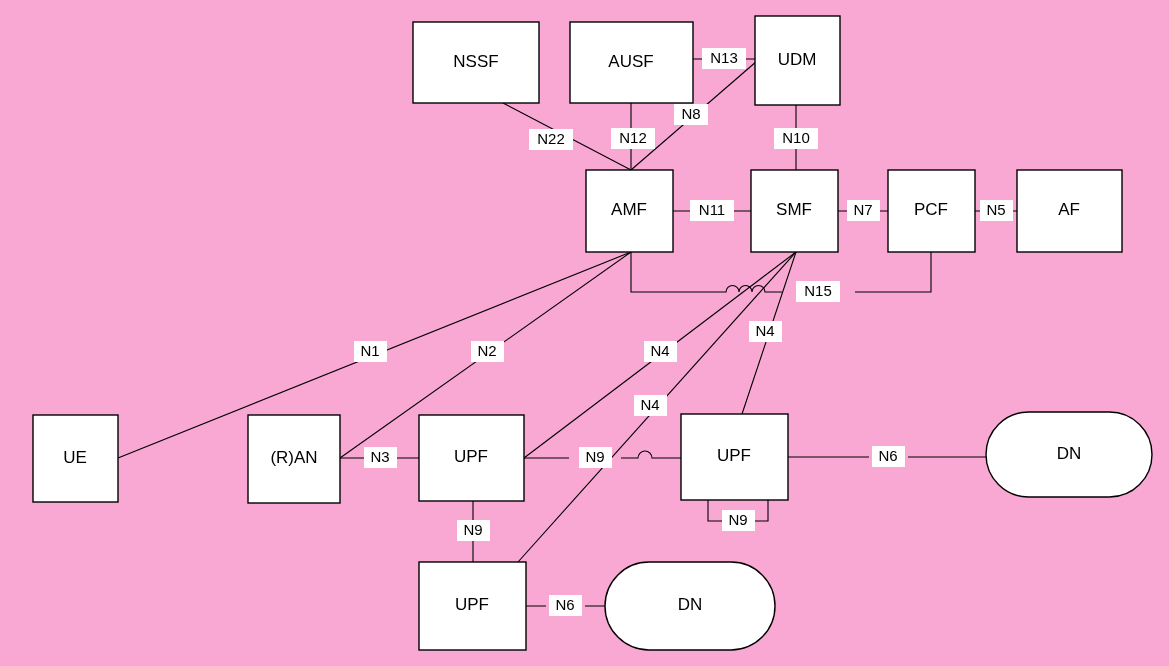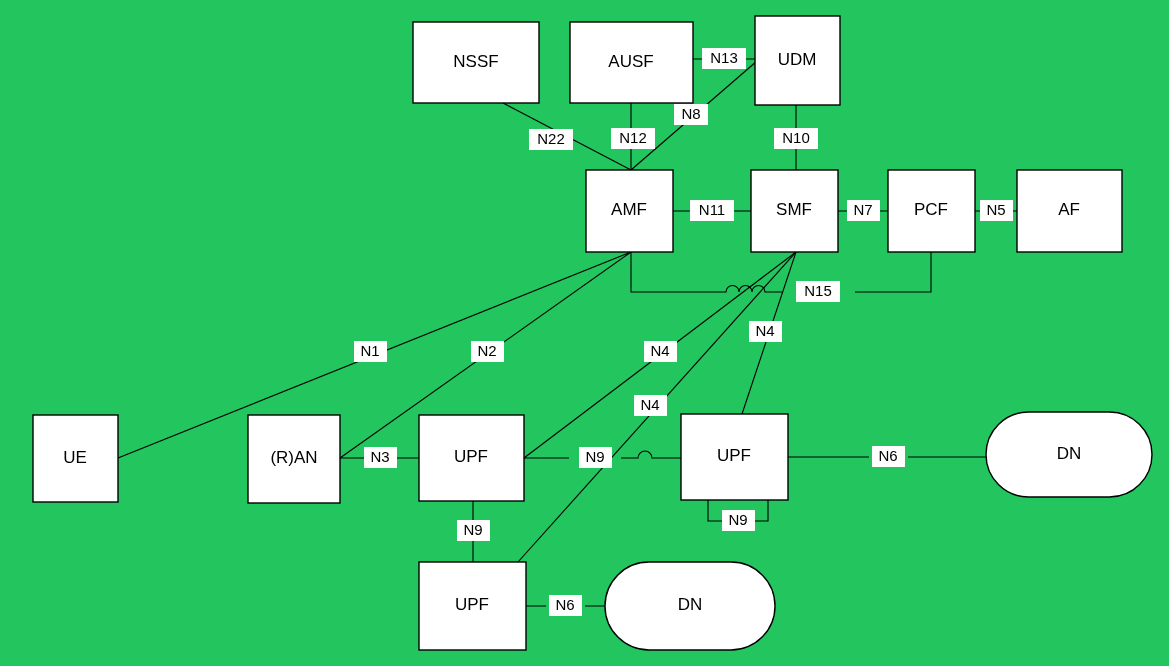--- a/index.html
+++ b/index.html
@@ -7,21 +7,21 @@
     padding: 0;
     background: #ffffff;
   }
   body {
     font-family: "Liberation Sans", sans-serif;
   }
   #diagram-root {
     position: relative;
     width: 1169px;
     height: 666px;
-    background: #22c55e;
+    background: #f9a8d4;
     overflow: hidden;
     text-align: center;
   }
   svg#nf-diagram {
     display: block;
     width: 1169px;
     height: 666px;
   }
   .nf-box {
     fill: #ffffff;

